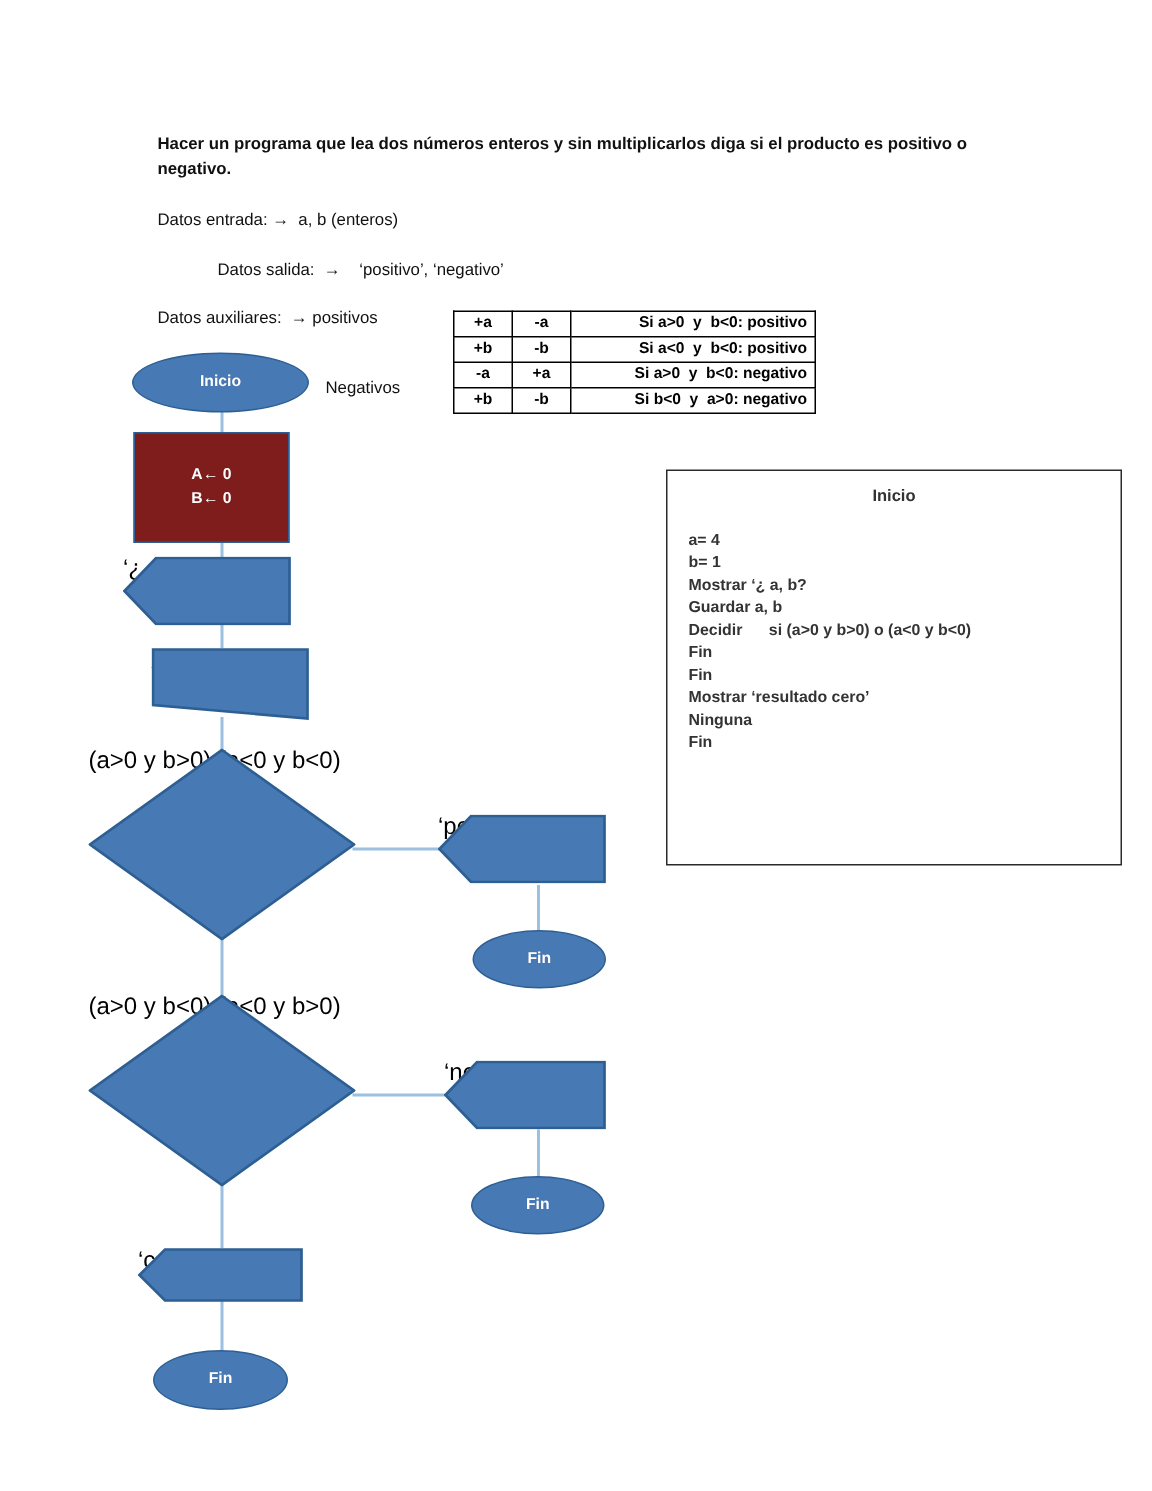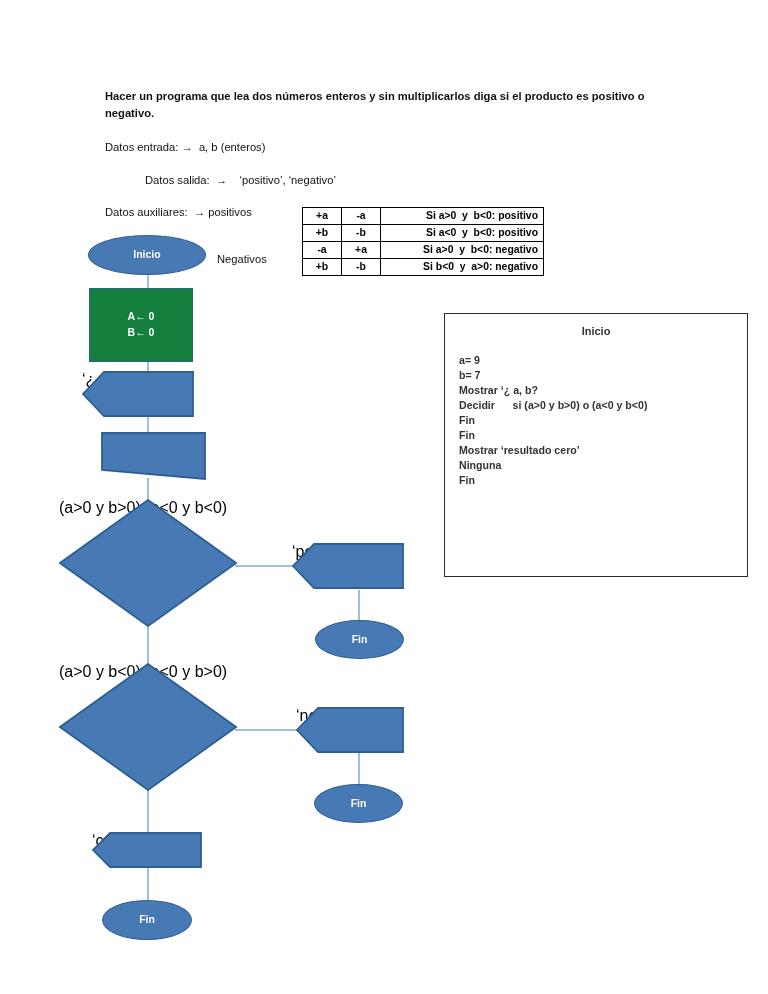--- a/index.html
+++ b/index.html
@@ -53,21 +53,21 @@
   .node .lbl{
     position:absolute;inset:0;display:flex;flex-direction:column;
     align-items:center;justify-content:center;
     color:#ffffff;font-size:10.5px;font-weight:bold;
     text-shadow:0 0 1px rgba(0,0,0,.12);pointer-events:none;
   }
   .node .lbl span{display:block;line-height:1.1;}
   .node .lbl span + span{margin-top:4px;}
 
   .oval{background:#4779b5;border:1.6px solid #2e5f93;border-radius:50%;}
-  .rect{background:#15803d;border:1.6px solid #2e5f93;}
+  .rect{background:#7f1d1d;border:1.6px solid #2e5f93;}
   .shapewrap{position:absolute;}
   .shapewrap svg{position:absolute;left:0;top:0;}
 
   .conn{position:absolute;background:#9cc0e0;}
   .conn.v{width:2px;}
   .conn.h{height:2px;}
 </style>
 </head>
 <body>
 
@@ -104,23 +104,24 @@
         <td class="c1">+b</td>
         <td class="c2">-b</td>
         <td class="c3">Si b&lt;0  y  a&gt;0: negativo</td>
       </tr>
     </tbody>
   </table>
 
   <div class="codebox">
     <div class="ctitle">Inicio</div>
     <div class="clines">
-      <div class="cline">a= 9</div>
-      <div class="cline">b= 7</div>
+      <div class="cline">a= 4</div>
+      <div class="cline">b= 1</div>
       <div class="cline">Mostrar ‘¿ a, b?</div>
+      <div class="cline">Guardar a, b</div>
       <div class="cline">Decidir      si (a&gt;0 y b&gt;0) o (a&lt;0 y b&lt;0)</div>
       <div class="cline">Fin</div>
       <div class="cline">Fin</div>
       <div class="cline">Mostrar ‘resultado cero’</div>
       <div class="cline">Ninguna</div>
       <div class="cline">Fin</div>
     </div>
   </div>
 
   <div class="fc">

